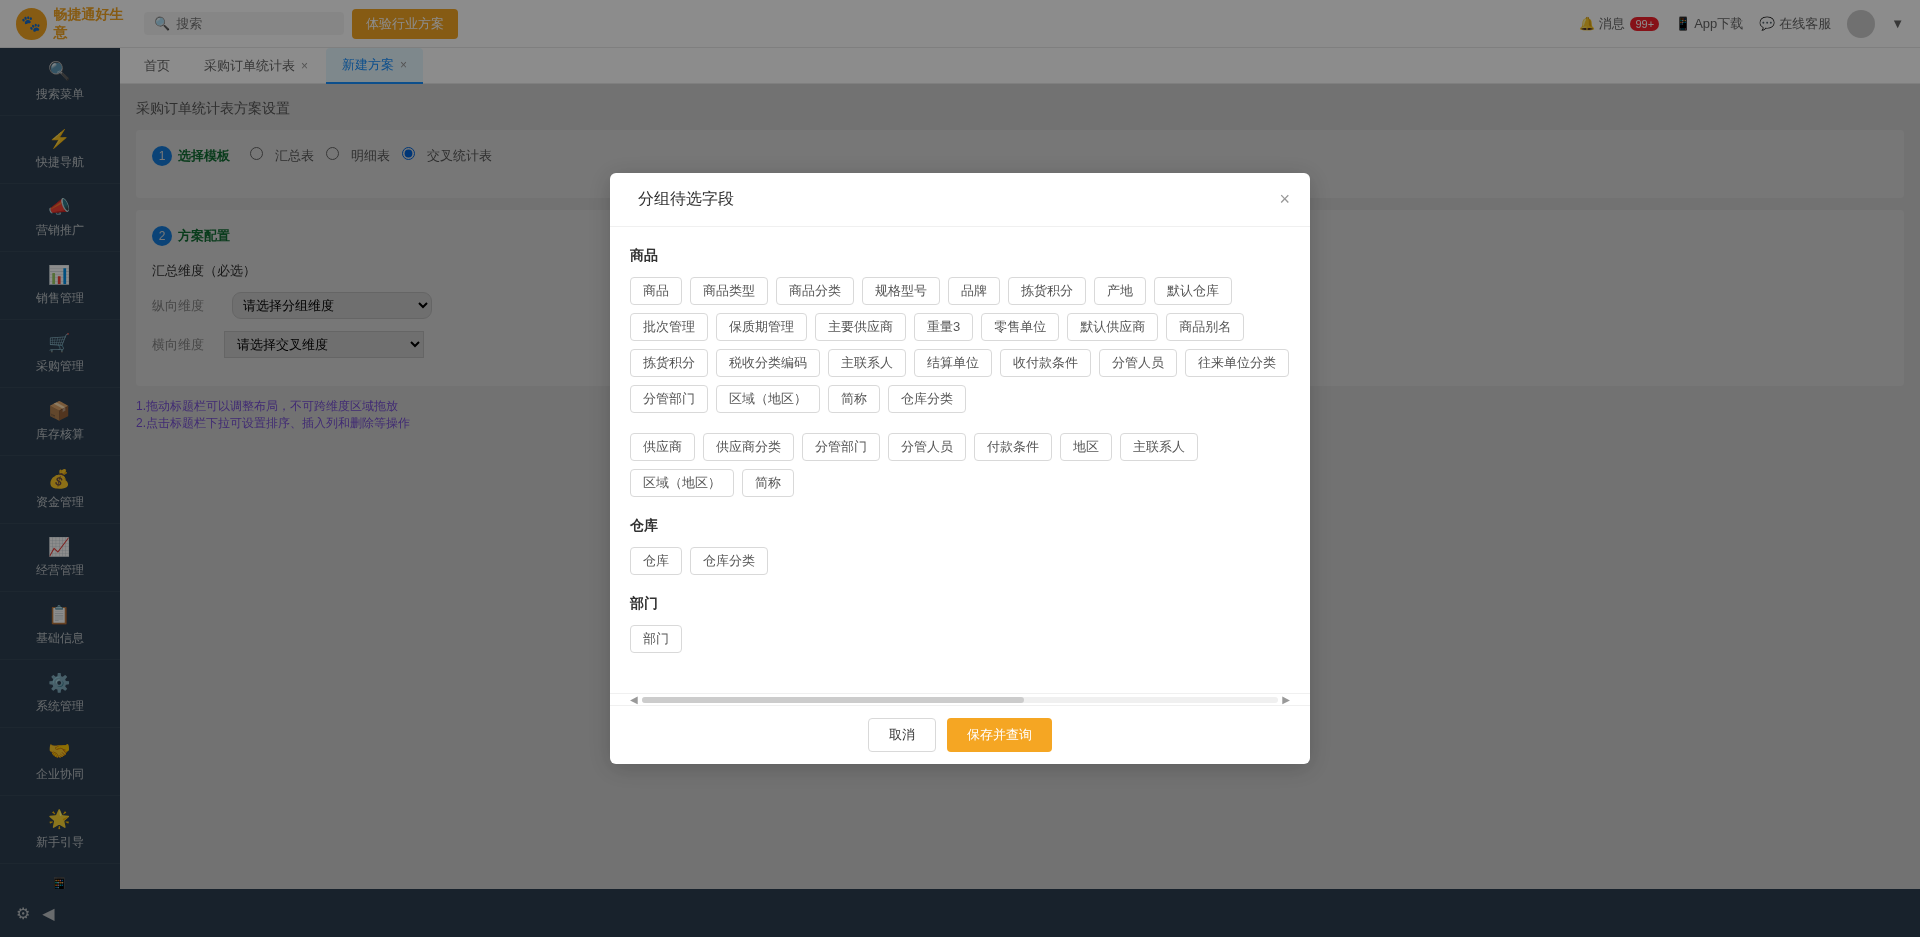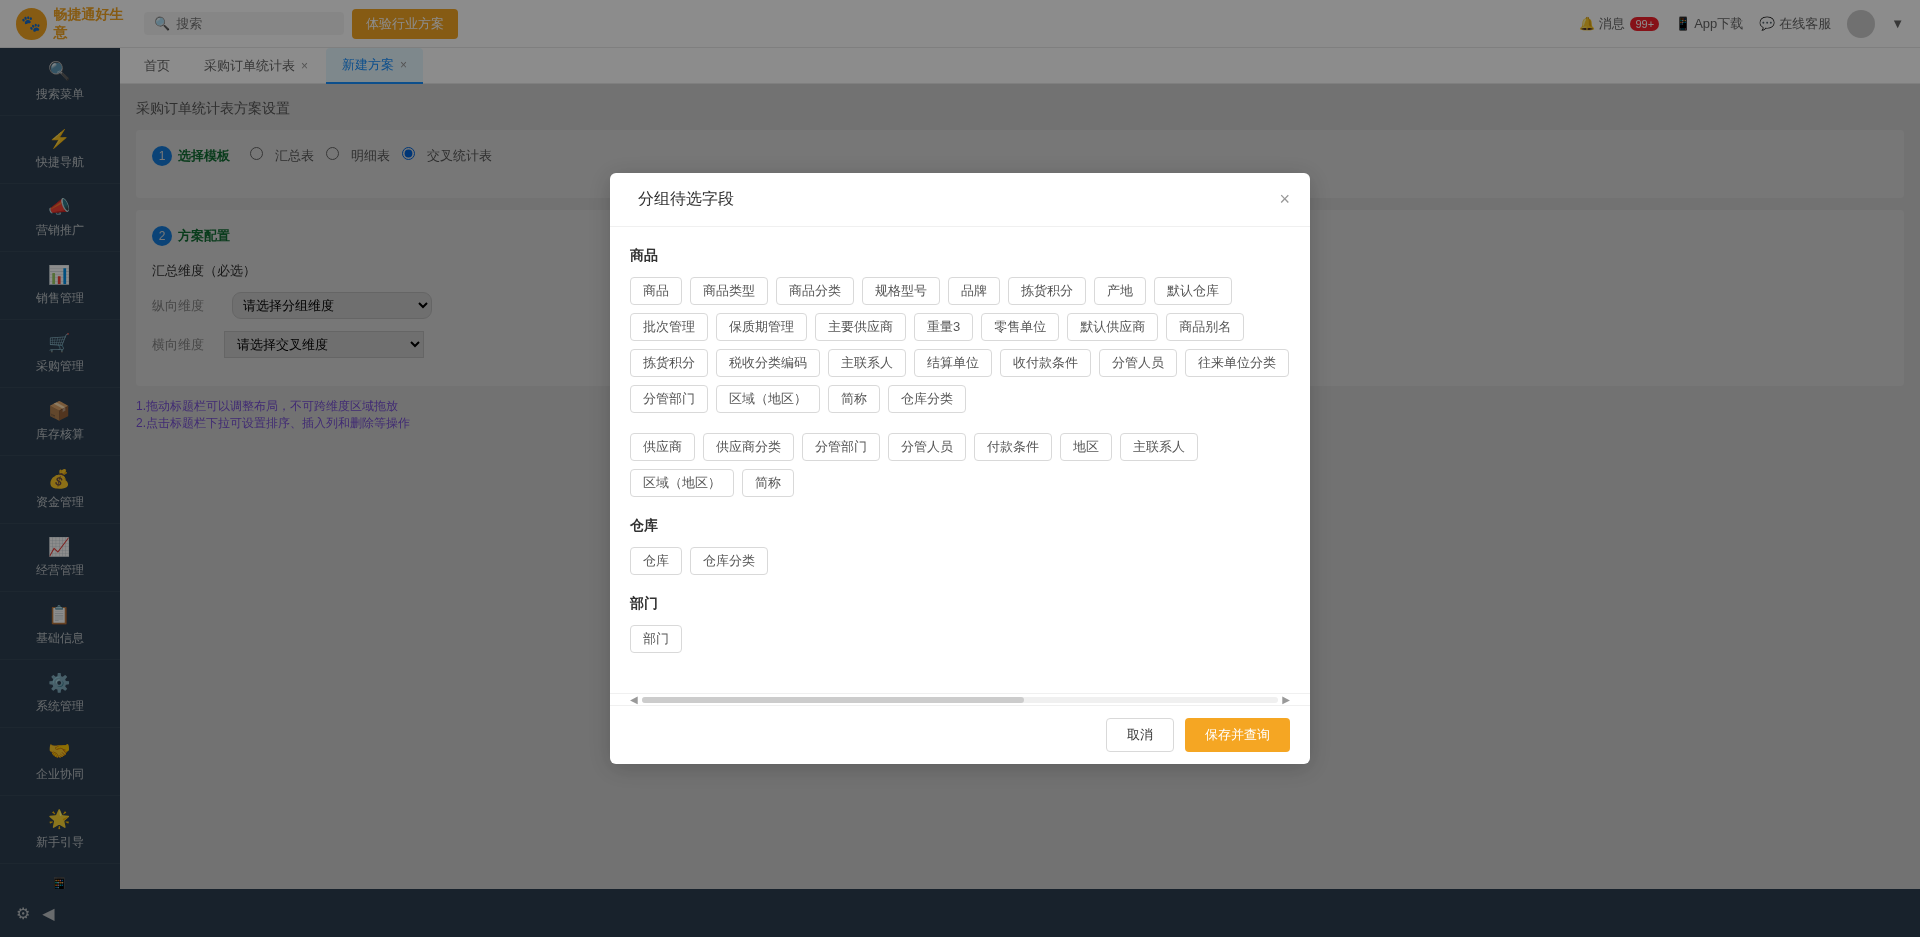--- a/index.html
+++ b/index.html
@@ -49,21 +49,21 @@
 
     
     .overlay { position: fixed; top: 0; left: 0; right: 0; bottom: 0; background: rgba(0,0,0,0.45); z-index: 200; display: flex; align-items: center; justify-content: center; }
 
     
     .modal { background: #fff; border-radius: 6px; width: 700px; max-height: 600px; display: flex; flex-direction: column; box-shadow: 0 4px 24px rgba(0,0,0,0.2); }
     .modal-header { display: flex; align-items: center; justify-content: space-between; padding: 16px 20px; border-bottom: 1px solid #f0f0f0; }
     .modal-title { font-size: 16px; font-weight: normal; color: #333; margin-left: 8px; }
     .modal-close { cursor: pointer; color: #999; font-size: 18px; }
     .modal-body { flex: 1; overflow-y: auto; padding: 20px; }
-    .modal-footer { padding: 12px 20px; border-top: 1px solid #f0f0f0; display: flex; justify-content: flex-end; gap: 11px; }
+    .modal-footer { padding: 12px 20px; border-top: 1px solid #f0f0f0; display: flex; justify-content: center; gap: 11px; }
 
     
     .modal-body::-webkit-scrollbar { width: 6px; }
     .modal-body::-webkit-scrollbar-track { background: #f0f0f0; }
     .modal-body::-webkit-scrollbar-thumb { background: #ccc; border-radius: 3px; }
 
     
     .field-group { margin-bottom: 20px; }
     .field-group-title { font-size: 14px; color: #333; font-weight: bold; margin-bottom: 12px; }
     .field-tags { display: flex; flex-wrap: wrap; gap: 8px; }

